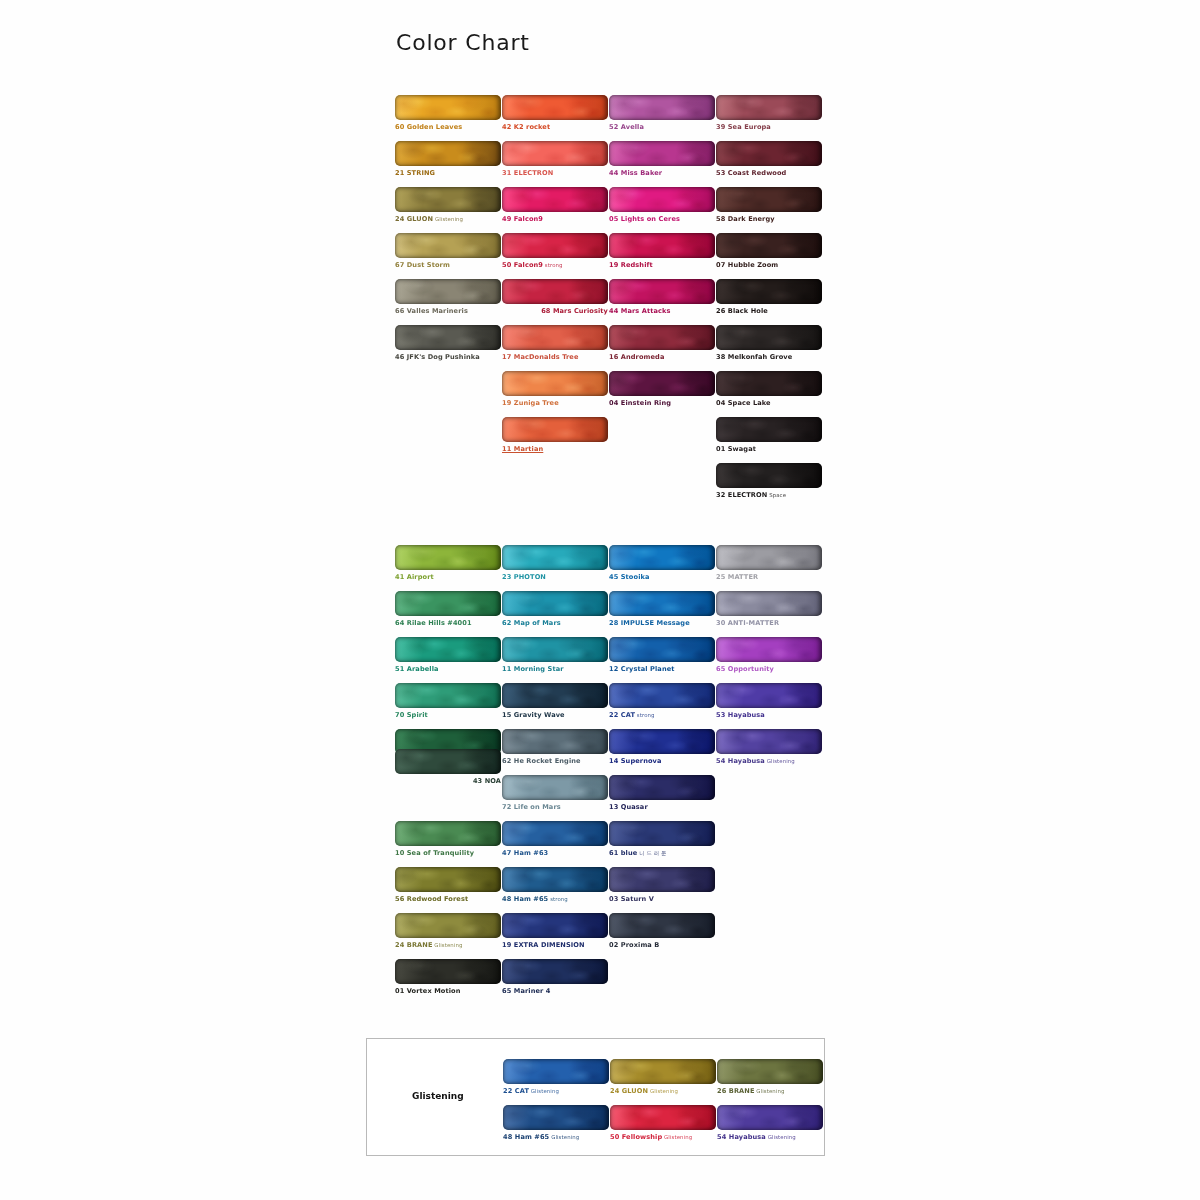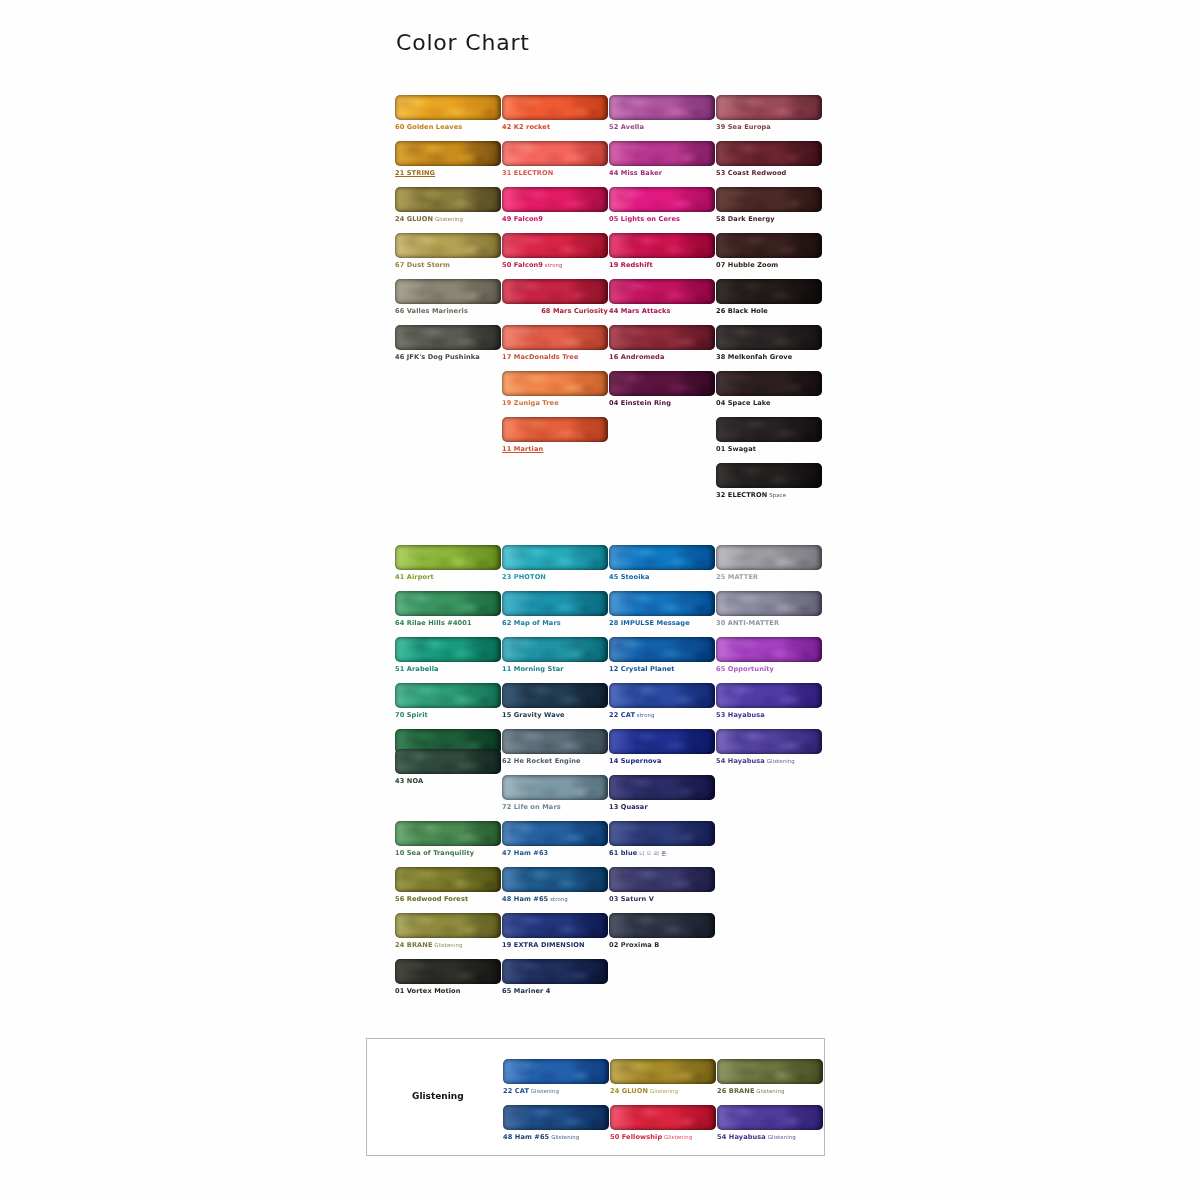--- a/index.html
+++ b/index.html
@@ -100,21 +100,21 @@
           <div class="edge"></div>
         </div>
         <div class="swatch-label" style="color: rgb(192, 128, 24);"><span>60 Golden Leaves</span></div>
       </div>
       <div class="swatch-cell" style="left: 395px; top: 141px;">
         <div class="swatch" style="background: linear-gradient(100deg, rgb(224, 171, 60) 0%, rgb(201, 140, 28) 28%, rgb(201, 140, 28) 62%, rgb(108, 69, 16) 100%);">
           <div class="grain" style="background: radial-gradient(22px 13px at 17% 35%, rgba(108, 69, 16, 0.4), transparent 70%), radial-gradient(18px 11px at 39% 70%, rgba(108, 69, 16, 0.333), transparent 70%), radial-gradient(24px 14px at 73% 30%, rgba(108, 69, 16, 0.36), transparent 72%), radial-gradient(14px 9px at 79% 72%, rgba(108, 69, 16, 0.467), transparent 70%);"></div>
           <div class="glow" style="background: radial-gradient(20px 10px at 35% 28%, rgba(224, 171, 60, 0.533), transparent 72%), radial-gradient(16px 8px at 69% 66%, rgba(224, 171, 60, 0.4), transparent 72%);"></div>
           <div class="edge"></div>
         </div>
-        <div class="swatch-label" style="color: rgb(156, 108, 20); text-decoration: underline;"><span>21 STRING</span></div>
+        <div class="swatch-label" style="color: rgb(156, 108, 20);"><span>21 STRING</span></div>
       </div>
       <div class="swatch-cell" style="left: 395px; top: 187px;">
         <div class="swatch" style="background: linear-gradient(100deg, rgb(181, 166, 92) 0%, rgb(138, 124, 60) 28%, rgb(138, 124, 60) 62%, rgb(77, 68, 32) 100%);">
           <div class="grain" style="background: radial-gradient(22px 13px at 26% 35%, rgba(77, 68, 32, 0.4), transparent 70%), radial-gradient(18px 11px at 40% 70%, rgba(77, 68, 32, 0.333), transparent 70%), radial-gradient(24px 14px at 78% 30%, rgba(77, 68, 32, 0.36), transparent 72%), radial-gradient(14px 9px at 80% 72%, rgba(77, 68, 32, 0.467), transparent 70%);"></div>
           <div class="glow" style="background: radial-gradient(20px 10px at 32% 28%, rgba(181, 166, 92, 0.533), transparent 72%), radial-gradient(16px 8px at 62% 66%, rgba(181, 166, 92, 0.4), transparent 72%);"></div>
           <div class="edge"></div>
         </div>
         <div class="swatch-label" style="color: rgb(122, 109, 52);"><span>24 GLUON</span><span class="suffix"> Glistening</span></div>
       </div>
       <div class="swatch-cell" style="left: 395px; top: 233px;">
@@ -366,21 +366,21 @@
         <div class="swatch-label" style="color: rgb(39, 135, 95);"><span>70 Spirit</span></div>
       </div>
       <div class="swatch-cell" style="left: 395px; top: 729px;">
         <div class="swatch" style="background: linear-gradient(100deg, rgb(63, 138, 92) 0%, rgb(30, 95, 58) 28%, rgb(30, 95, 58) 62%, rgb(7, 53, 32) 100%);">
           <div class="grain" style="background: radial-gradient(22px 13px at 21% 35%, rgba(7, 53, 32, 0.4), transparent 70%), radial-gradient(18px 11px at 49% 70%, rgba(7, 53, 32, 0.333), transparent 70%), radial-gradient(24px 14px at 73% 30%, rgba(7, 53, 32, 0.36), transparent 72%), radial-gradient(14px 9px at 85% 72%, rgba(7, 53, 32, 0.467), transparent 70%);"></div>
           <div class="glow" style="background: radial-gradient(20px 10px at 27% 28%, rgba(63, 138, 92, 0.533), transparent 72%), radial-gradient(16px 8px at 75% 66%, rgba(63, 138, 92, 0.4), transparent 72%);"></div>
           <div class="edge"></div>
         </div>
         <div class="swatch-label" style="color: rgb(26, 82, 50);"><span>21 SCHRODINGER</span></div>
       </div>
-      <div class="swatch-cell" style="left: 395px; top: 749px;">
+      <div class="swatch-cell" style="left: 395px; top: 749px; text-align: right;">
         <div class="swatch" style="background: linear-gradient(100deg, rgb(77, 109, 92) 0%, rgb(47, 74, 60) 28%, rgb(47, 74, 60) 62%, rgb(19, 38, 32) 100%);">
           <div class="grain" style="background: radial-gradient(22px 13px at 10% 35%, rgba(19, 38, 32, 0.4), transparent 70%), radial-gradient(18px 11px at 50% 70%, rgba(19, 38, 32, 0.333), transparent 70%), radial-gradient(24px 14px at 78% 30%, rgba(19, 38, 32, 0.36), transparent 72%), radial-gradient(14px 9px at 86% 72%, rgba(19, 38, 32, 0.467), transparent 70%);"></div>
           <div class="glow" style="background: radial-gradient(20px 10px at 24% 28%, rgba(77, 109, 92, 0.533), transparent 72%), radial-gradient(16px 8px at 68% 66%, rgba(77, 109, 92, 0.4), transparent 72%);"></div>
           <div class="edge"></div>
         </div>
         <div class="swatch-label" style="color: rgb(40, 62, 51);"><span>43 NOA</span></div>
       </div>
       <div class="swatch-cell" style="left: 395px; top: 821px;">
         <div class="swatch" style="background: linear-gradient(100deg, rgb(118, 179, 125) 0%, rgb(74, 138, 82) 28%, rgb(74, 138, 82) 62%, rgb(38, 90, 46) 100%);">
           <div class="grain" style="background: radial-gradient(22px 13px at 19% 35%, rgba(38, 90, 46, 0.4), transparent 70%), radial-gradient(18px 11px at 49% 70%, rgba(38, 90, 46, 0.333), transparent 70%), radial-gradient(24px 14px at 79% 30%, rgba(38, 90, 46, 0.36), transparent 72%), radial-gradient(14px 9px at 87% 72%, rgba(38, 90, 46, 0.467), transparent 70%);"></div>

